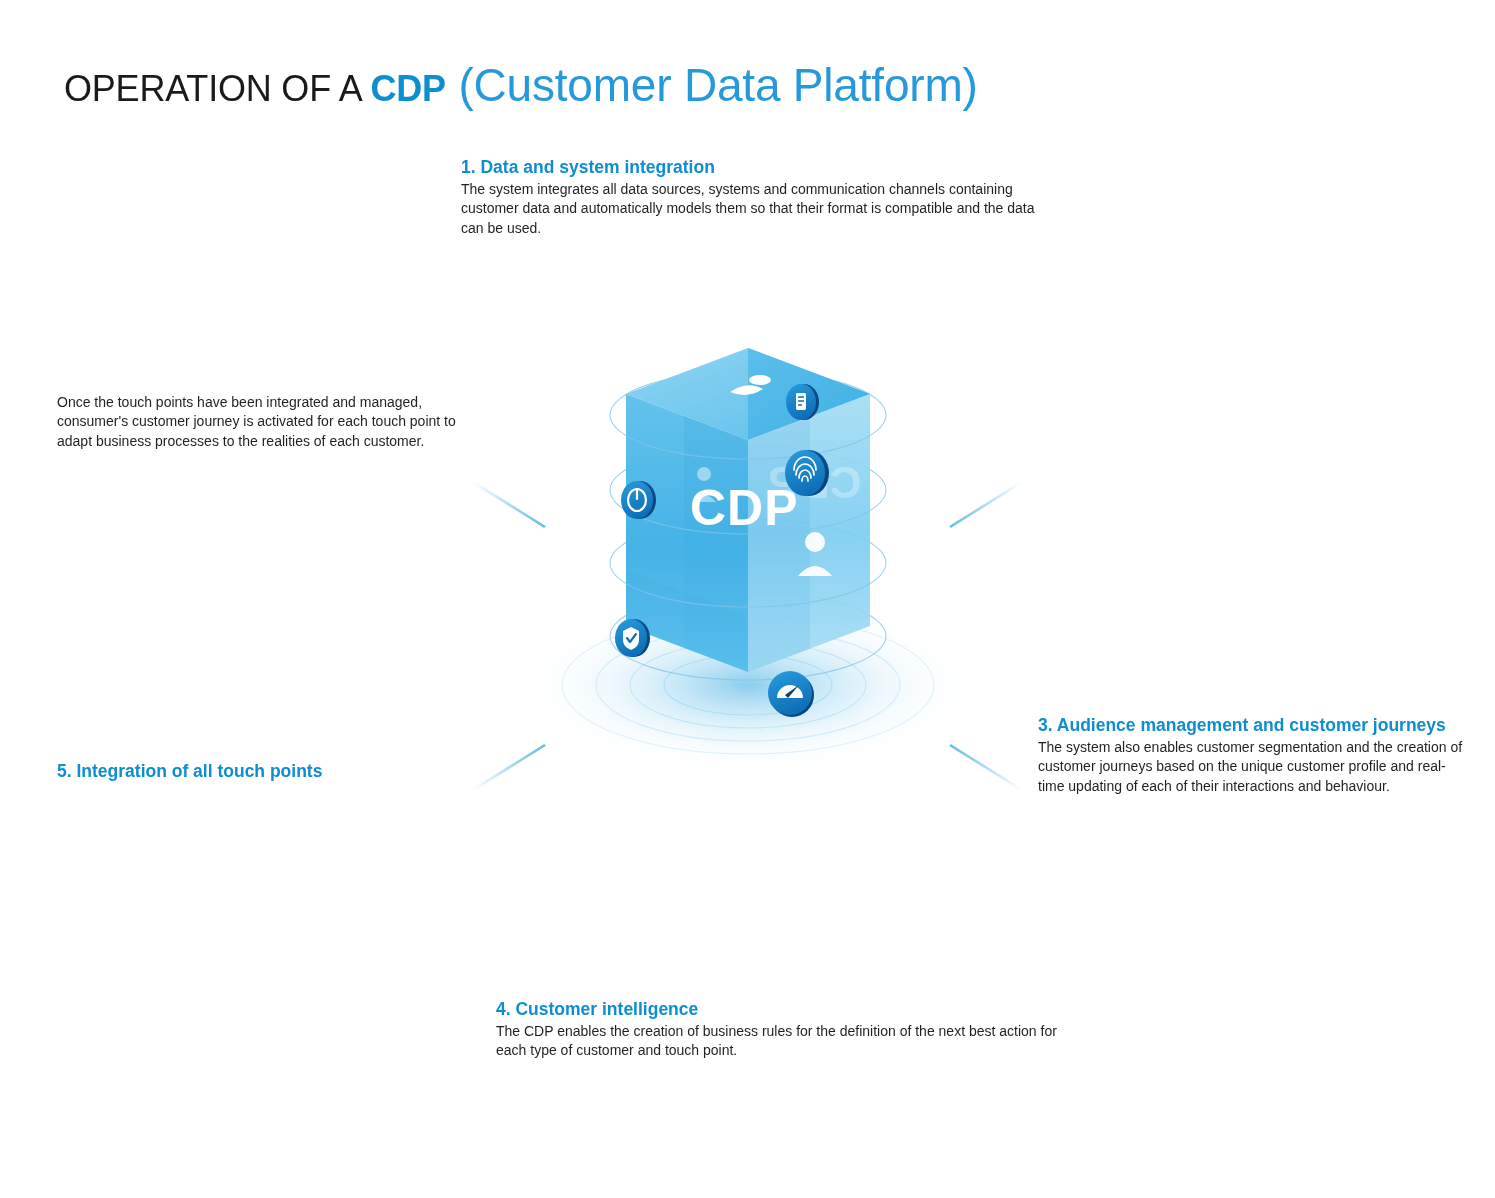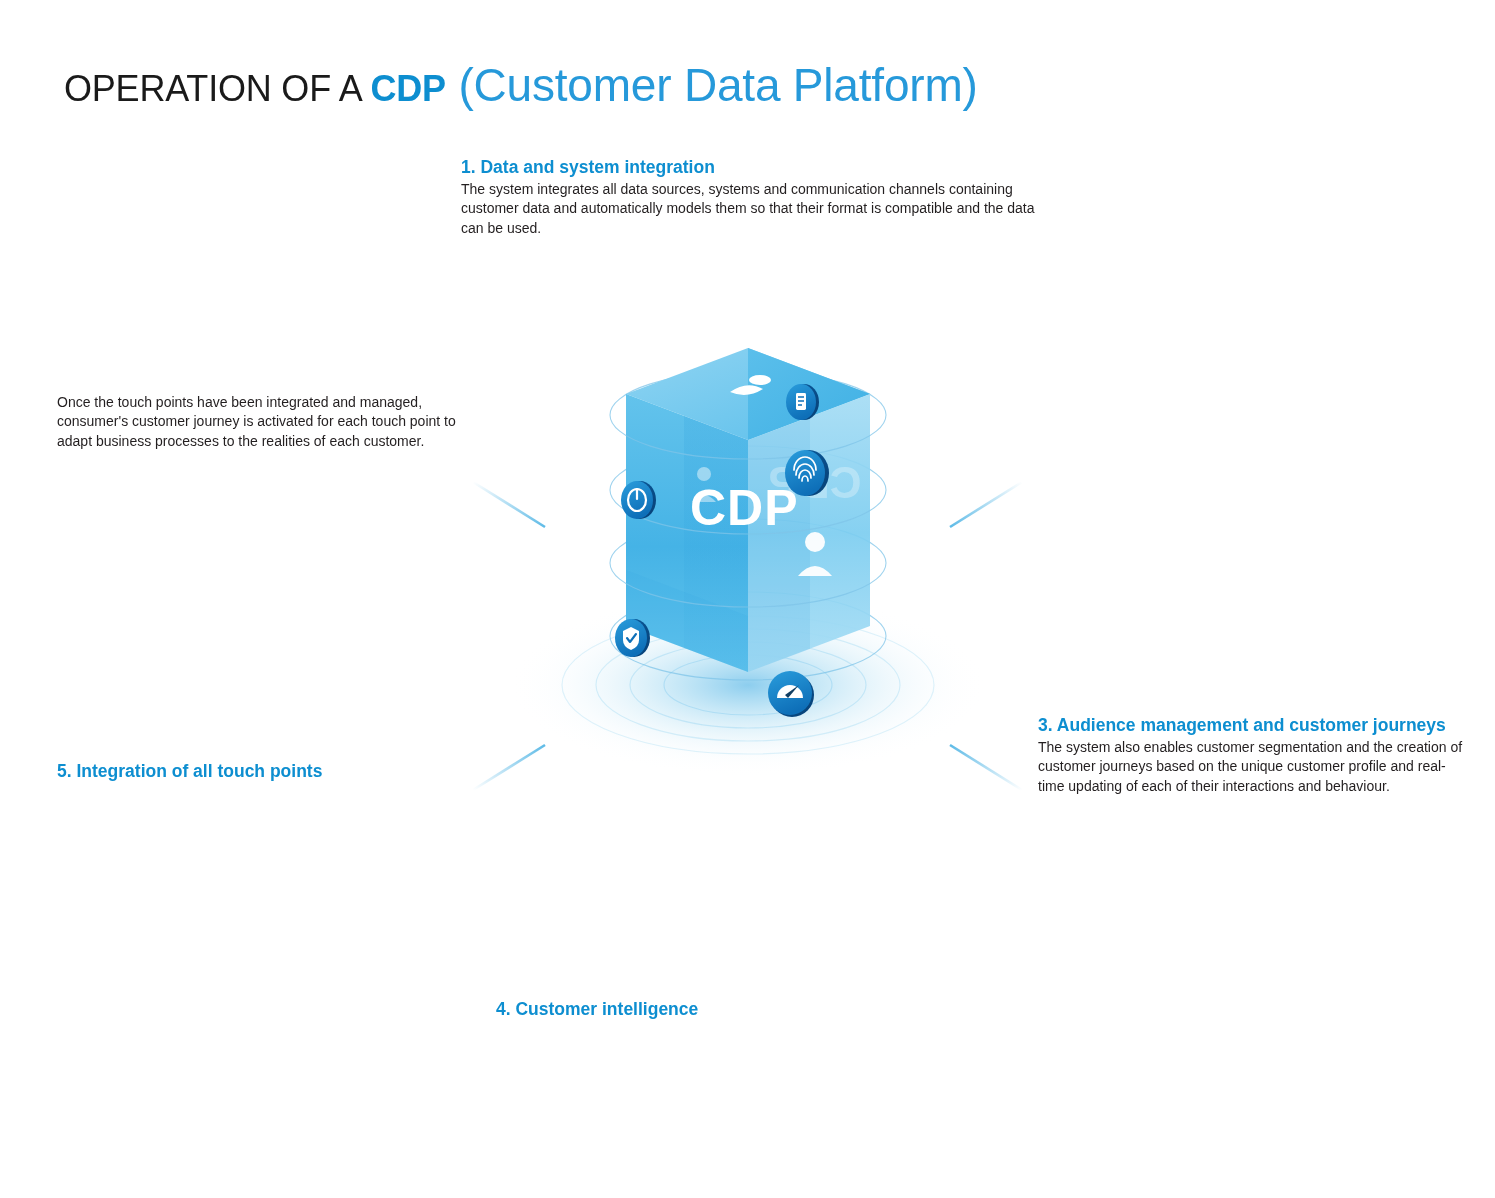--- a/index.html
+++ b/index.html
@@ -289,20 +289,21 @@
   </div>
 
 
   <div class="block" id="block-3">
     <h3>3. Audience management and customer journeys</h3>
     <p>The system also enables customer segmentation and the creation of customer journeys based on the unique customer profile and real-time updating of each of their interactions and behaviour.</p>
   </div>
 
   <div class="block" id="block-4">
     <h3>4. Customer intelligence</h3>
+    <p>The CDP enables the creation of business rules for the definition of the next best action for each type of customer and touch point.</p>
   </div>
 
   <div class="block" id="block-5">
     <h3>5. Integration of all touch points</h3>
   </div>
 
   <div class="block" id="block-6">
     <p>Once the touch points have been integrated and managed, consumer's customer journey is activated for each touch point to adapt business processes to the realities of each customer.</p>
   </div>
 

